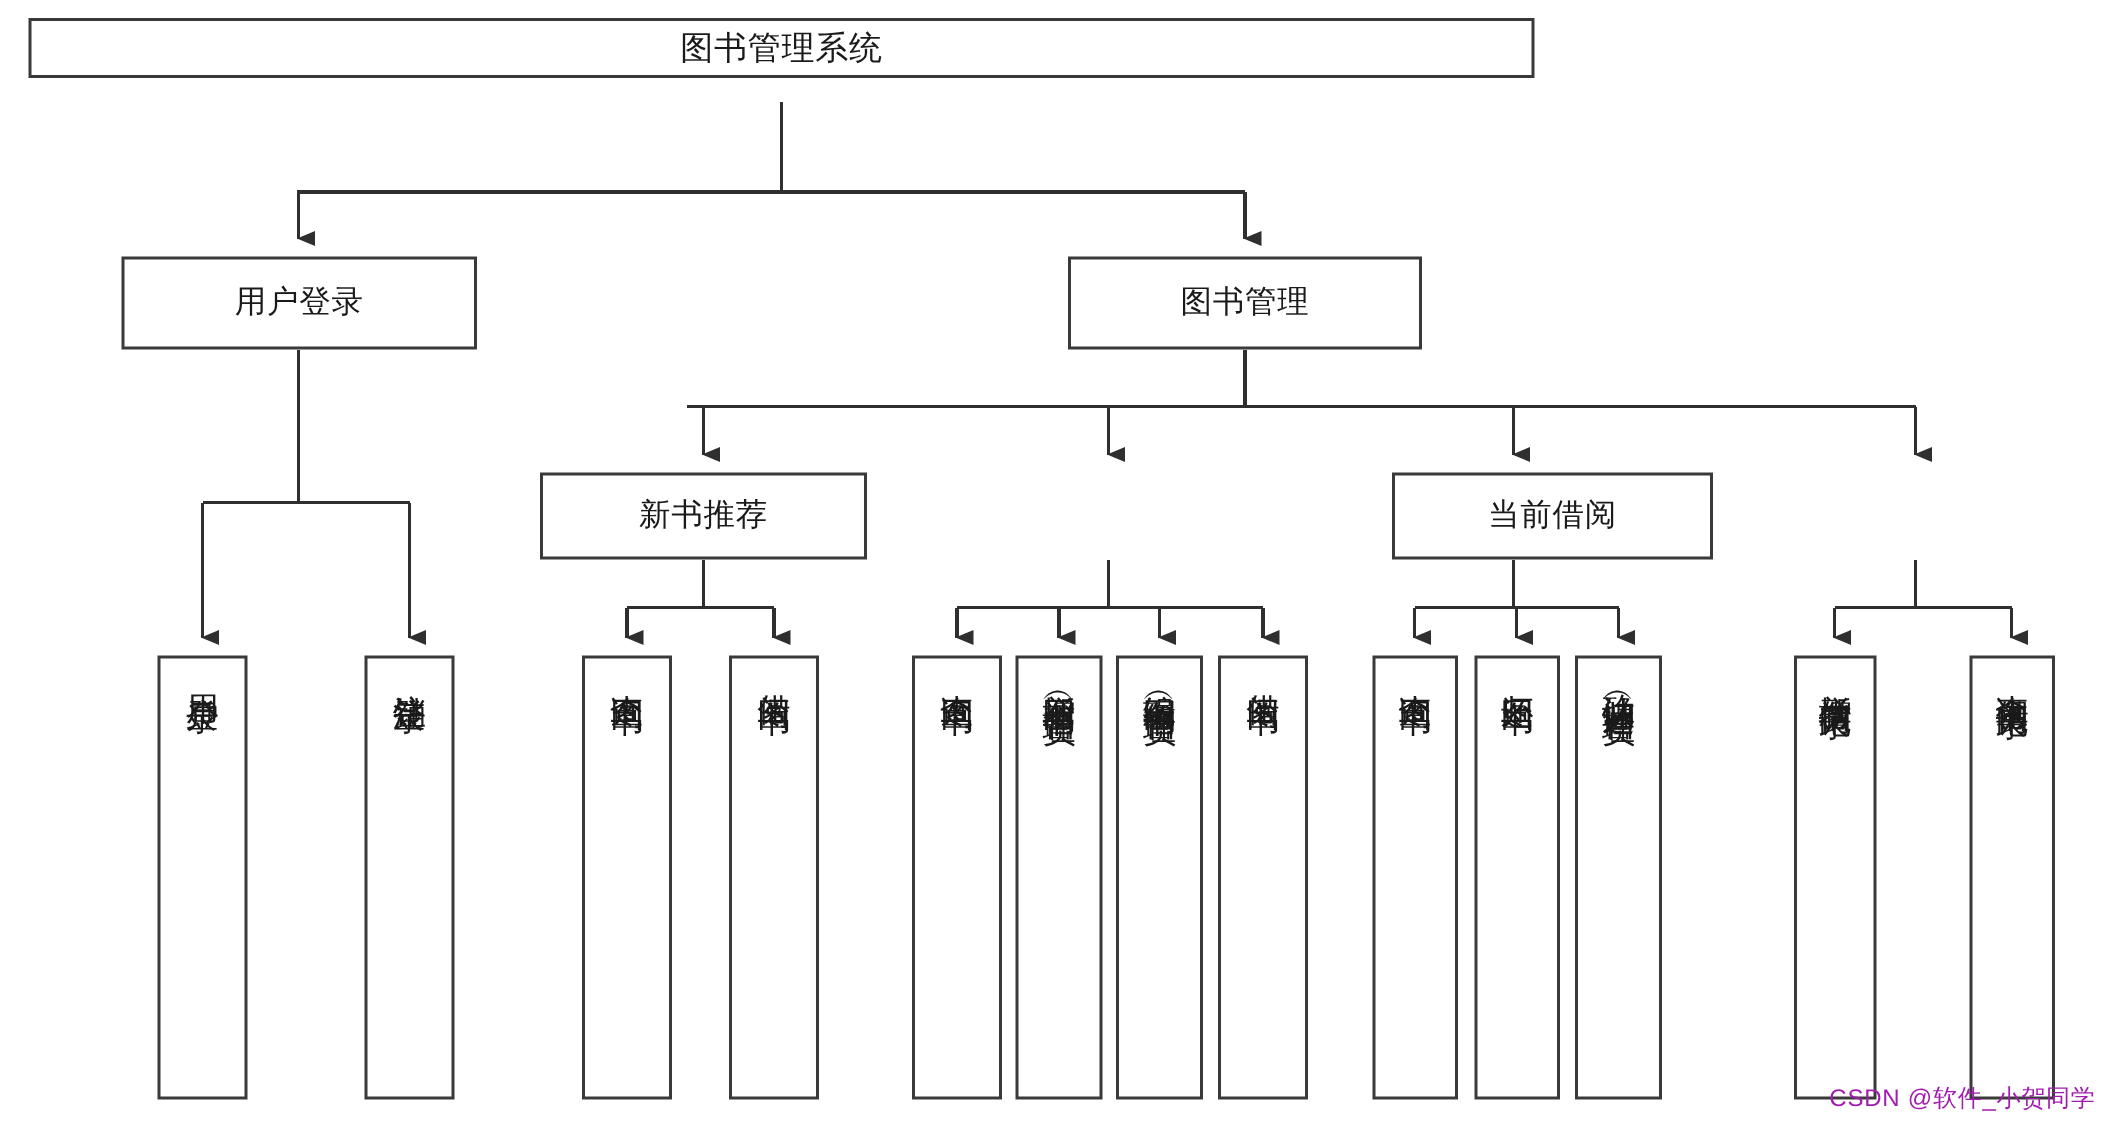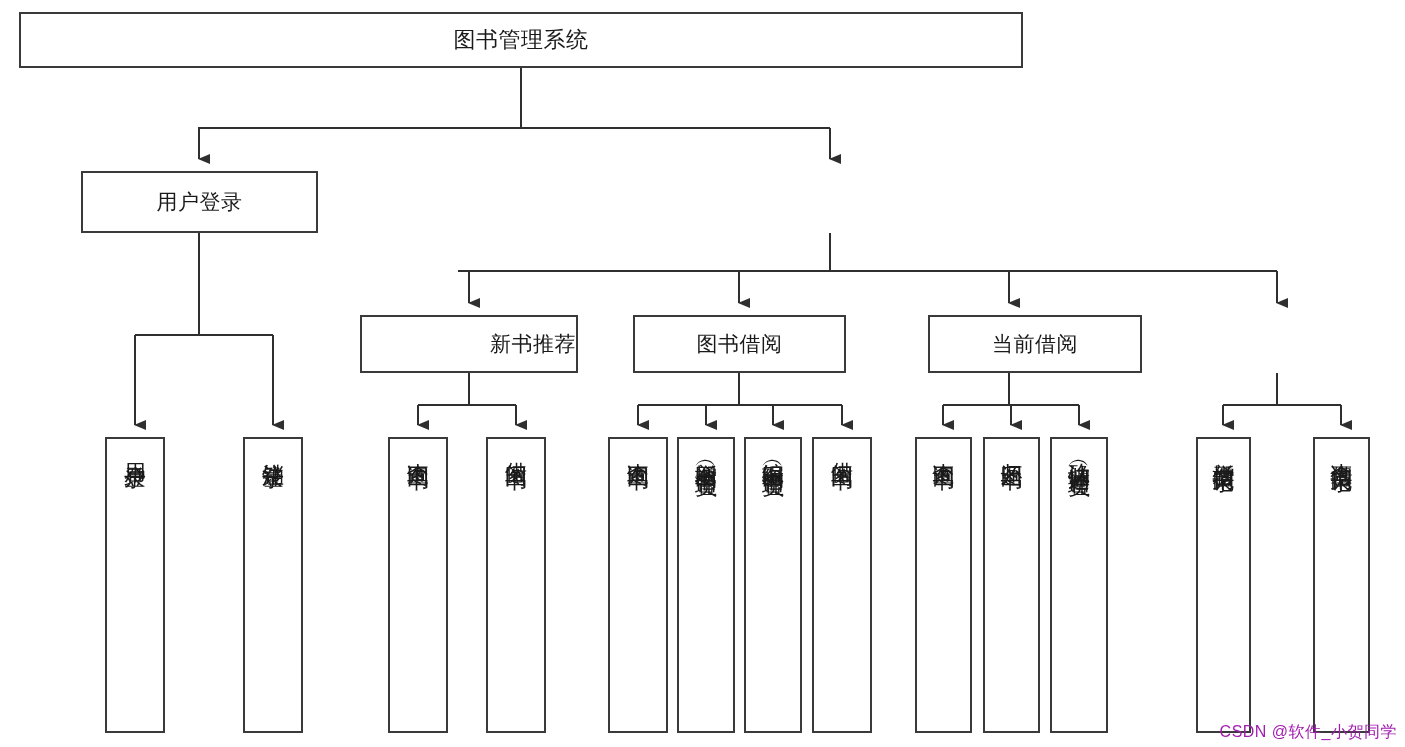--- a/index.html
+++ b/index.html
@@ -123,33 +123,33 @@
       <path d="M1011,405 L1011,425" marker-end="url(#arrow)"></path>
       <path d="M1079,405 L1079,425" marker-end="url(#arrow)"></path>
 
       <path d="M1277,373 L1277,405"></path>
       <path d="M1223,405 L1341,405"></path>
       <path d="M1223,405 L1223,425" marker-end="url(#arrow)"></path>
       <path d="M1341,405 L1341,425" marker-end="url(#arrow)"></path>
     </g>
   </svg>
 
-  <div class="node horiz root" style="left:19px; top:12px; width:1004px; height:56px;">
+  <div class="node horiz root" style="left:19px; top:12px; width:1004px; height:40px;">
     <span class="label">图书管理系统</span>
   </div>
 
   <div class="node horiz" style="left:81px; top:171px; width:237px; height:62px;">
     <span class="label">用户登录</span>
   </div>
+  <div class="node horiz" style="left:712px; top:171px; width:236px; height:62px;">
+    <span class="label">图书管理</span>
+  </div>
 
-  <div class="node horiz" style="left:360px; top:315px; width:218px; height:58px;justify-content:flex-end;">
+  <div class="node horiz" style="left:360px; top:315px; width:218px; height:58px;">
     <span class="label">新书推荐</span>
-  </div>
-  <div class="node horiz" style="left:633px; top:315px; width:213px; height:58px;">
-    <span class="label">图书借阅</span>
   </div>
   <div class="node horiz" style="left:928px; top:315px; width:214px; height:58px;">
     <span class="label">当前借阅</span>
   </div>
 
   <div class="node vert" style="left:105px; top:437px; width:60px; height:296px;">
     <span class="label">用户登录</span>
   </div>
   <div class="node vert" style="left:243px; top:437px; width:60px; height:296px;">
     <span class="label">注销登录</span>

